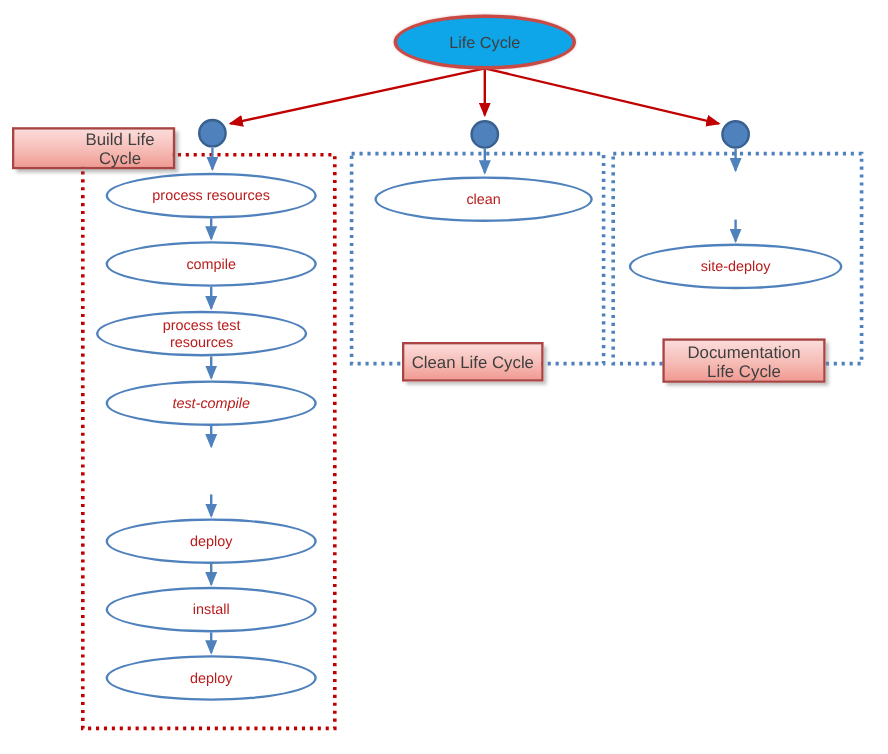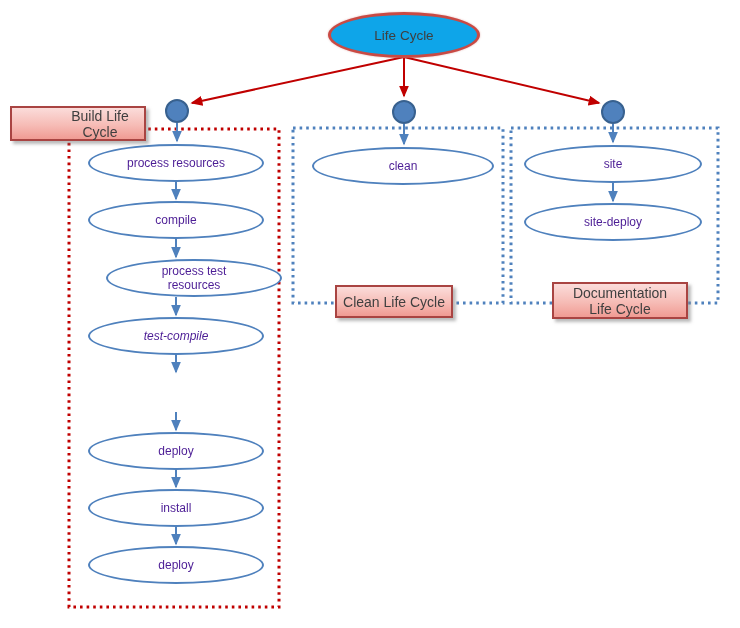--- a/index.html
+++ b/index.html
@@ -12,21 +12,21 @@
     overflow:hidden;
   }
   #wires{position:absolute;left:0;top:0;width:740px;height:628px;}
   .node{
     position:absolute;
     border:2.5px solid #4F81BD;
     border-radius:50%;
     background:#ffffff;
     display:flex;align-items:center;justify-content:center;
     text-align:center;
-    font-size:12px;line-height:1.2;color:#4c1d95;
+    font-size:12px;line-height:1.2;color:#b91c1c;
     box-sizing:border-box;
     padding:0 30px;
   }
   .node-root{
     position:absolute;
     left:328px;top:12px;width:152px;height:46px;
     border:3px solid #C94A44;
     border-radius:50%;
     background:#0ea5e9;
     display:flex;align-items:center;justify-content:center;
@@ -93,43 +93,40 @@
   <div class="node-root">
     <span>Life Cycle</span>
   </div>
 
   <div class="node" style="left:88px;top:144px;width:176px;height:38px;">
     <span>process resources</span>
   </div>
   <div class="node" style="left:88px;top:201px;width:176px;height:38px;">
     <span>compile</span>
   </div>
-  <div class="node" style="left:106px;top:259px;width:176px;height:38px;">
+  <div class="node" style="left:80px;top:259px;width:176px;height:38px;">
     <span>process test resources</span>
   </div>
   <div class="node" style="left:88px;top:317px;width:176px;height:38px;font-style:italic;">
     <span>test-compile</span>
   </div>
   <div class="node" style="left:88px;top:432px;width:176px;height:38px;">
     <span>deploy</span>
   </div>
   <div class="node" style="left:88px;top:489px;width:176px;height:38px;align-items:center;">
     <span>install</span>
   </div>
   <div class="node" style="left:88px;top:546px;width:176px;height:38px;">
     <span>deploy</span>
   </div>
 
   <div class="node" style="left:312px;top:147px;width:182px;height:38px;">
     <span>clean</span>
   </div>
 
-  <div class="node" style="left:524px;top:145px;width:178px;height:38px;">
-    <span>site</span>
-  </div>
   <div class="node" style="left:524px;top:203px;width:178px;height:38px;">
     <span>site-deploy</span>
   </div>
 
   <div id="label-build" class="group-label">
     <span>Build Life Cycle</span>
   </div>
   <div id="label-clean" class="group-label">
     <span>Clean Life Cycle</span>
   </div>

